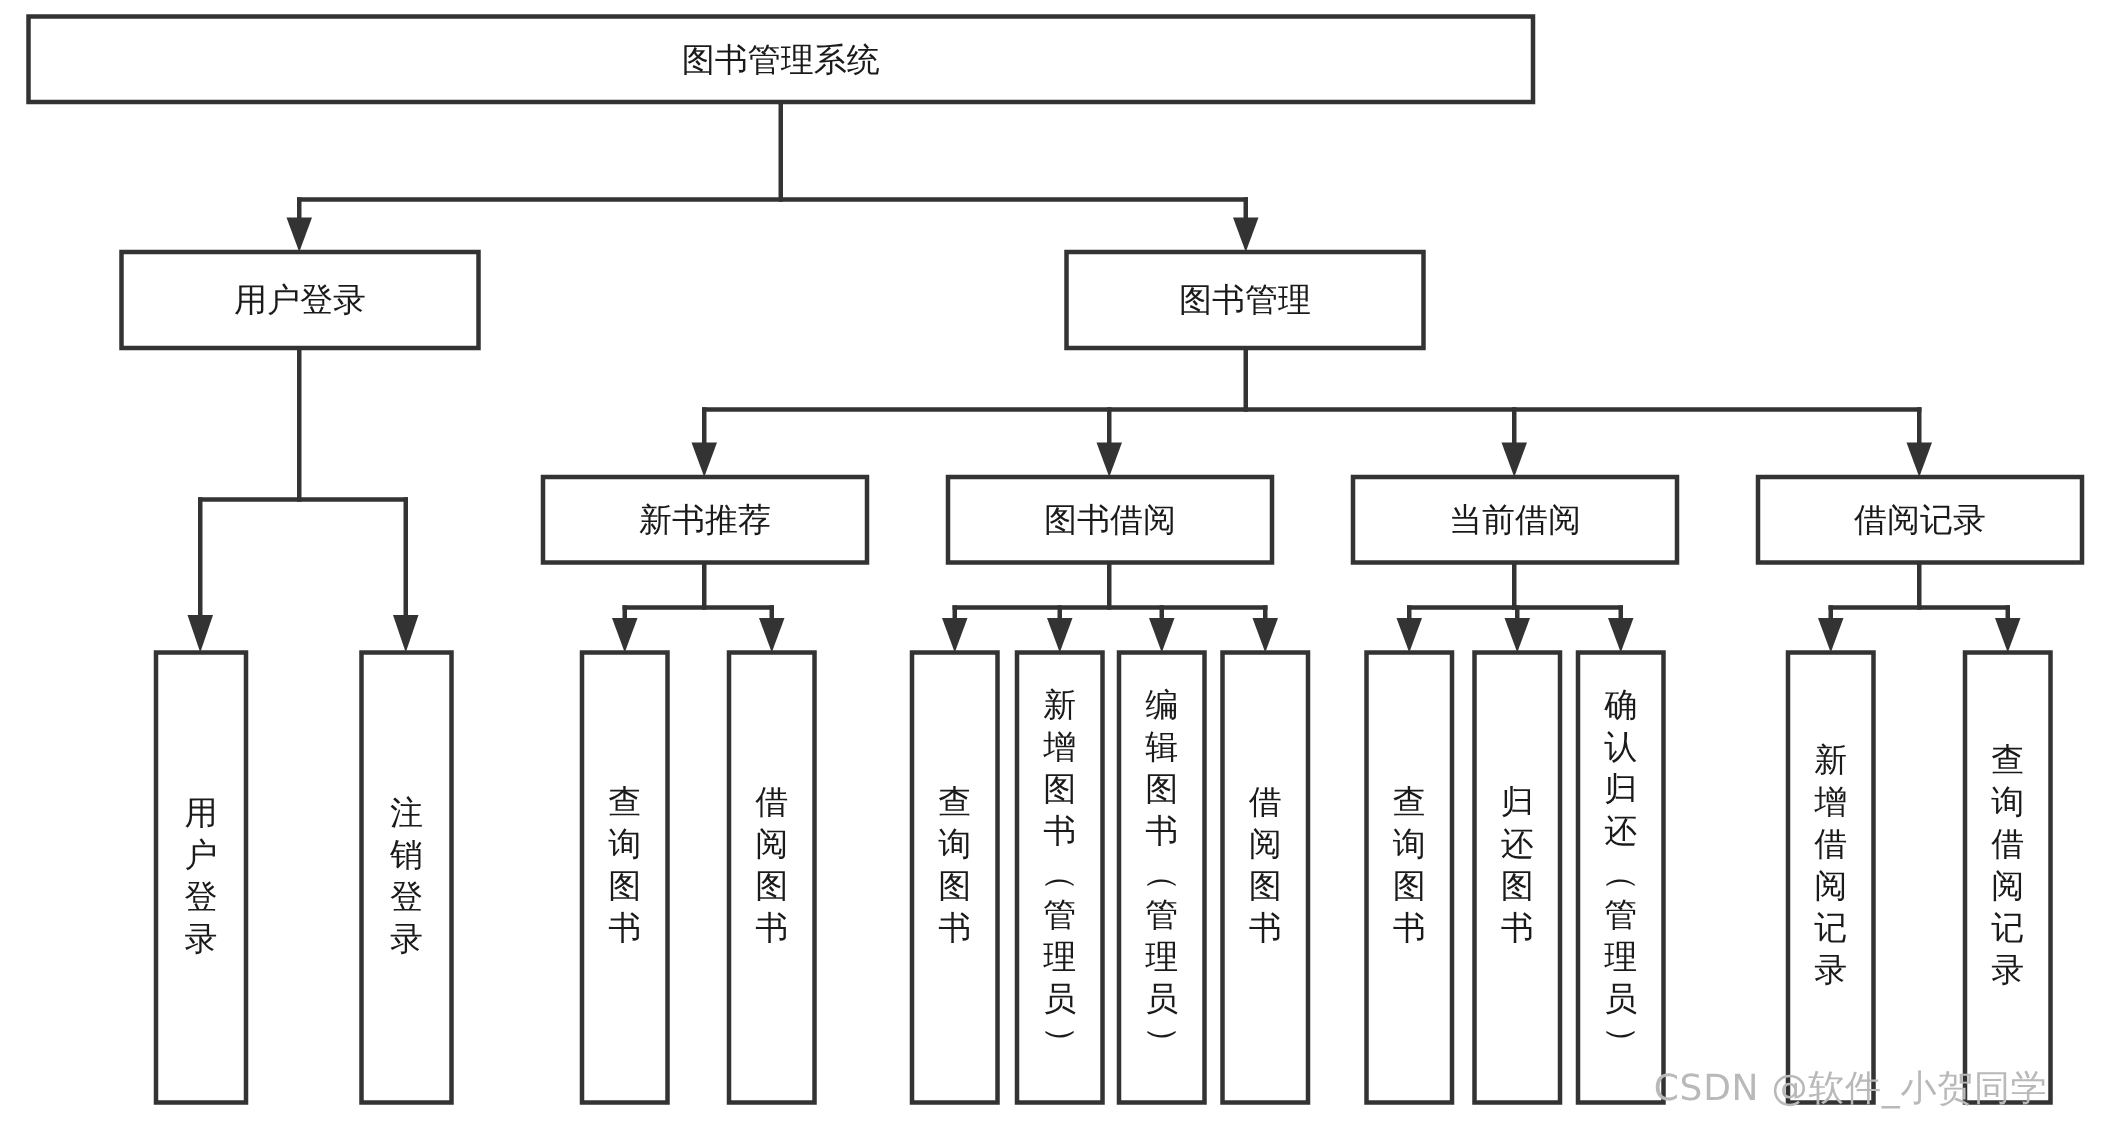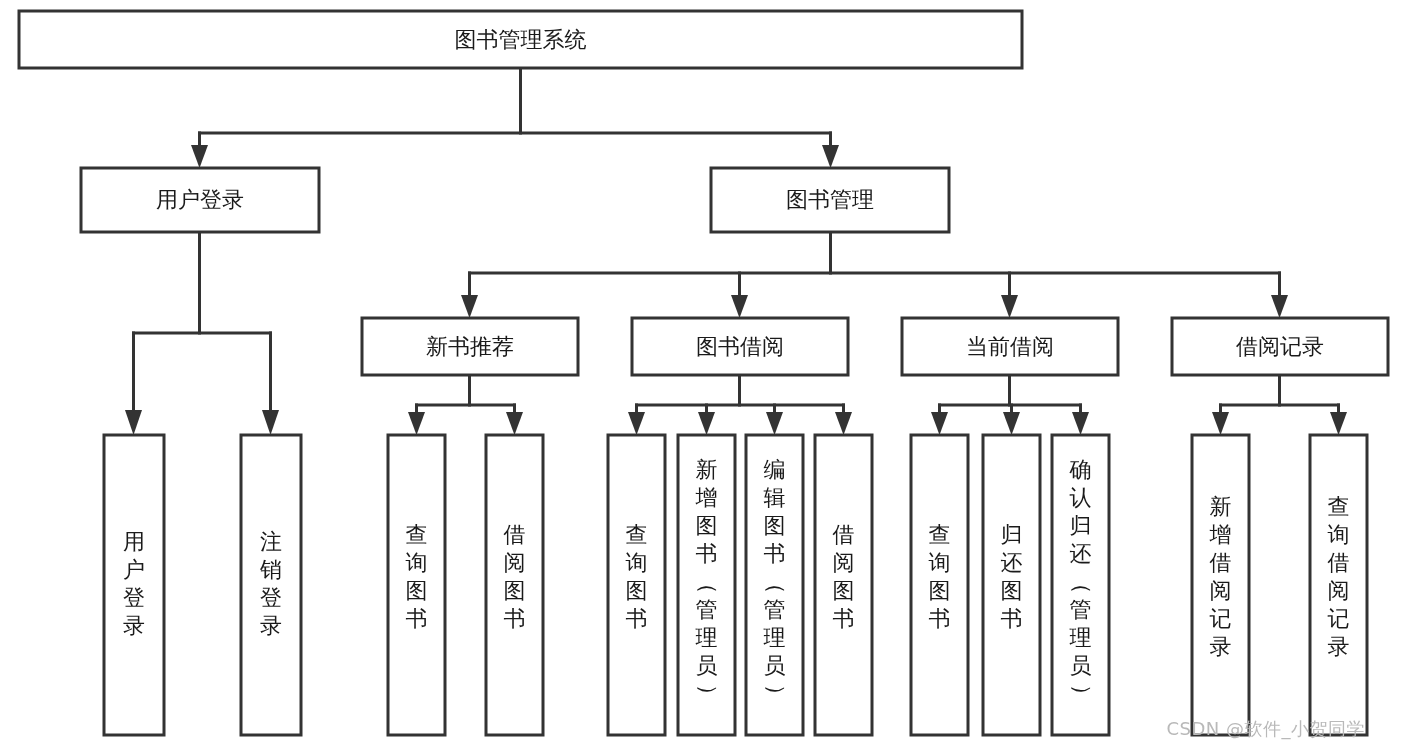--- a/index.html
+++ b/index.html
@@ -53,21 +53,21 @@
     fill: #1a1a1a;
     font-family: "DejaVu Sans", "Liberation Sans", sans-serif;
     font-size: 22px;
     text-anchor: middle;
   }
   .watermark {
     position: absolute;
     right: 8px;
     bottom: 6px;
     font-family: "DejaVu Sans", "Liberation Sans", sans-serif;
-    font-size: 18px;
+    font-size: 24px;
     color: #b9b9b9;
     letter-spacing: 0.5px;
     white-space: nowrap;
     user-select: none;
   }
 </style>
 </head>
 <body>
 
 <div id="diagram-root">

